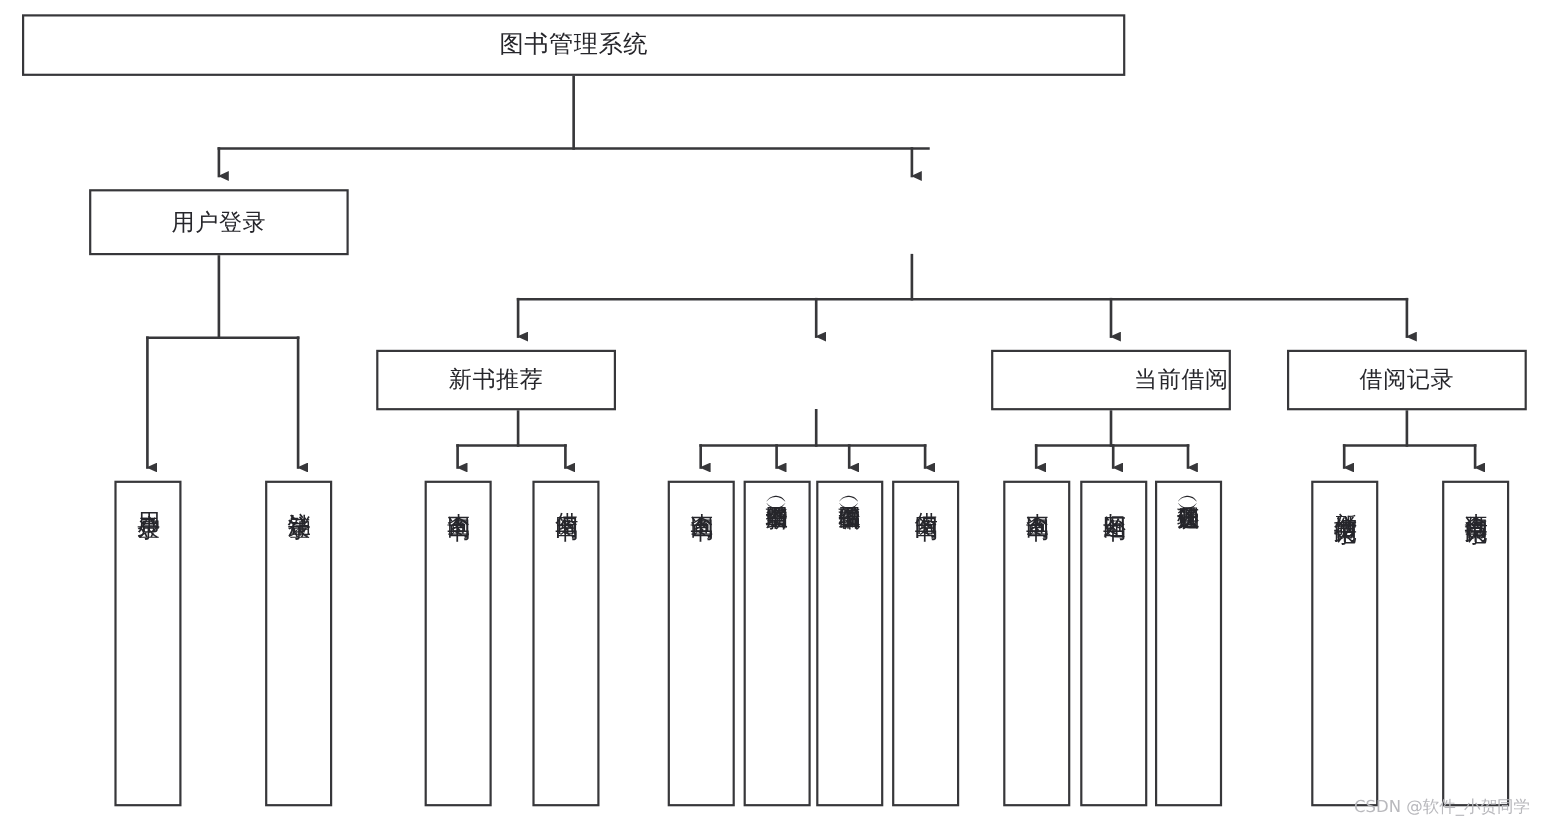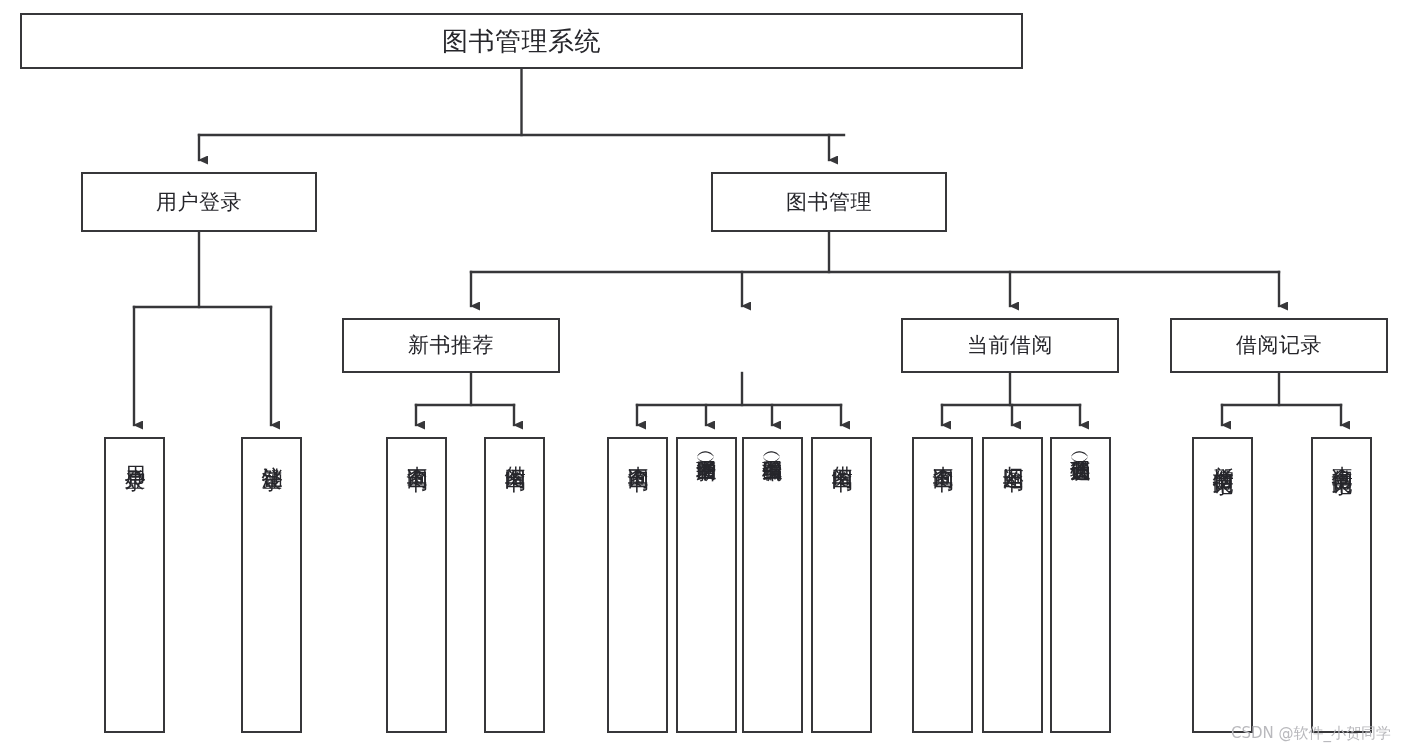--- a/index.html
+++ b/index.html
@@ -42,21 +42,21 @@
     text-align: center;
     line-height: 1.18;
     letter-spacing: 0.5px;
     white-space: nowrap;
   }
   
   .node.horiz .node-label {
     font-size: 21px;
   }
   .node.root .node-label {
-    font-size: 26px;
+    font-size: 22px;
   }
   
   .node.vert {
     align-items: flex-start;
     justify-content: center;
     padding-top: 10px;
   }
   .node.vert .node-label {
     writing-mode: vertical-rl;
     text-orientation: upright;
@@ -139,28 +139,25 @@
     </g>
   </svg>
 
   <div class="node horiz root" style="left:20px; top:13px; width:1003px; height:56px;">
     <span class="node-label">图书管理系统</span>
   </div>
 
   <div class="node horiz" style="left:81px; top:172px; width:236px; height:60px;">
     <span class="node-label">用户登录</span>
   </div>
-  <div class="node horiz" style="left:711px; top:172px; width:236px; height:60px;">
-    <span class="node-label">图书管理</span>
-  </div>
 
   <div class="node horiz" style="left:342px; top:318px; width:218px; height:55px;">
     <span class="node-label">新书推荐</span>
   </div>
-  <div class="node horiz" style="left:901px; top:318px; width:218px; height:55px;">
+  <div class="node horiz" style="left:901px; top:318px; width:218px; height:55px;justify-content:flex-end;">
     <span class="node-label">当前借阅</span>
   </div>
   <div class="node horiz" style="left:1170px; top:318px; width:218px; height:55px;">
     <span class="node-label">借阅记录</span>
   </div>
 
   <div class="node vert" style="left:104px; top:437px; width:61px; height:296px;">
     <span class="node-label">用户登录</span>
   </div>
   <div class="node vert" style="left:241px; top:437px; width:61px; height:296px;">

